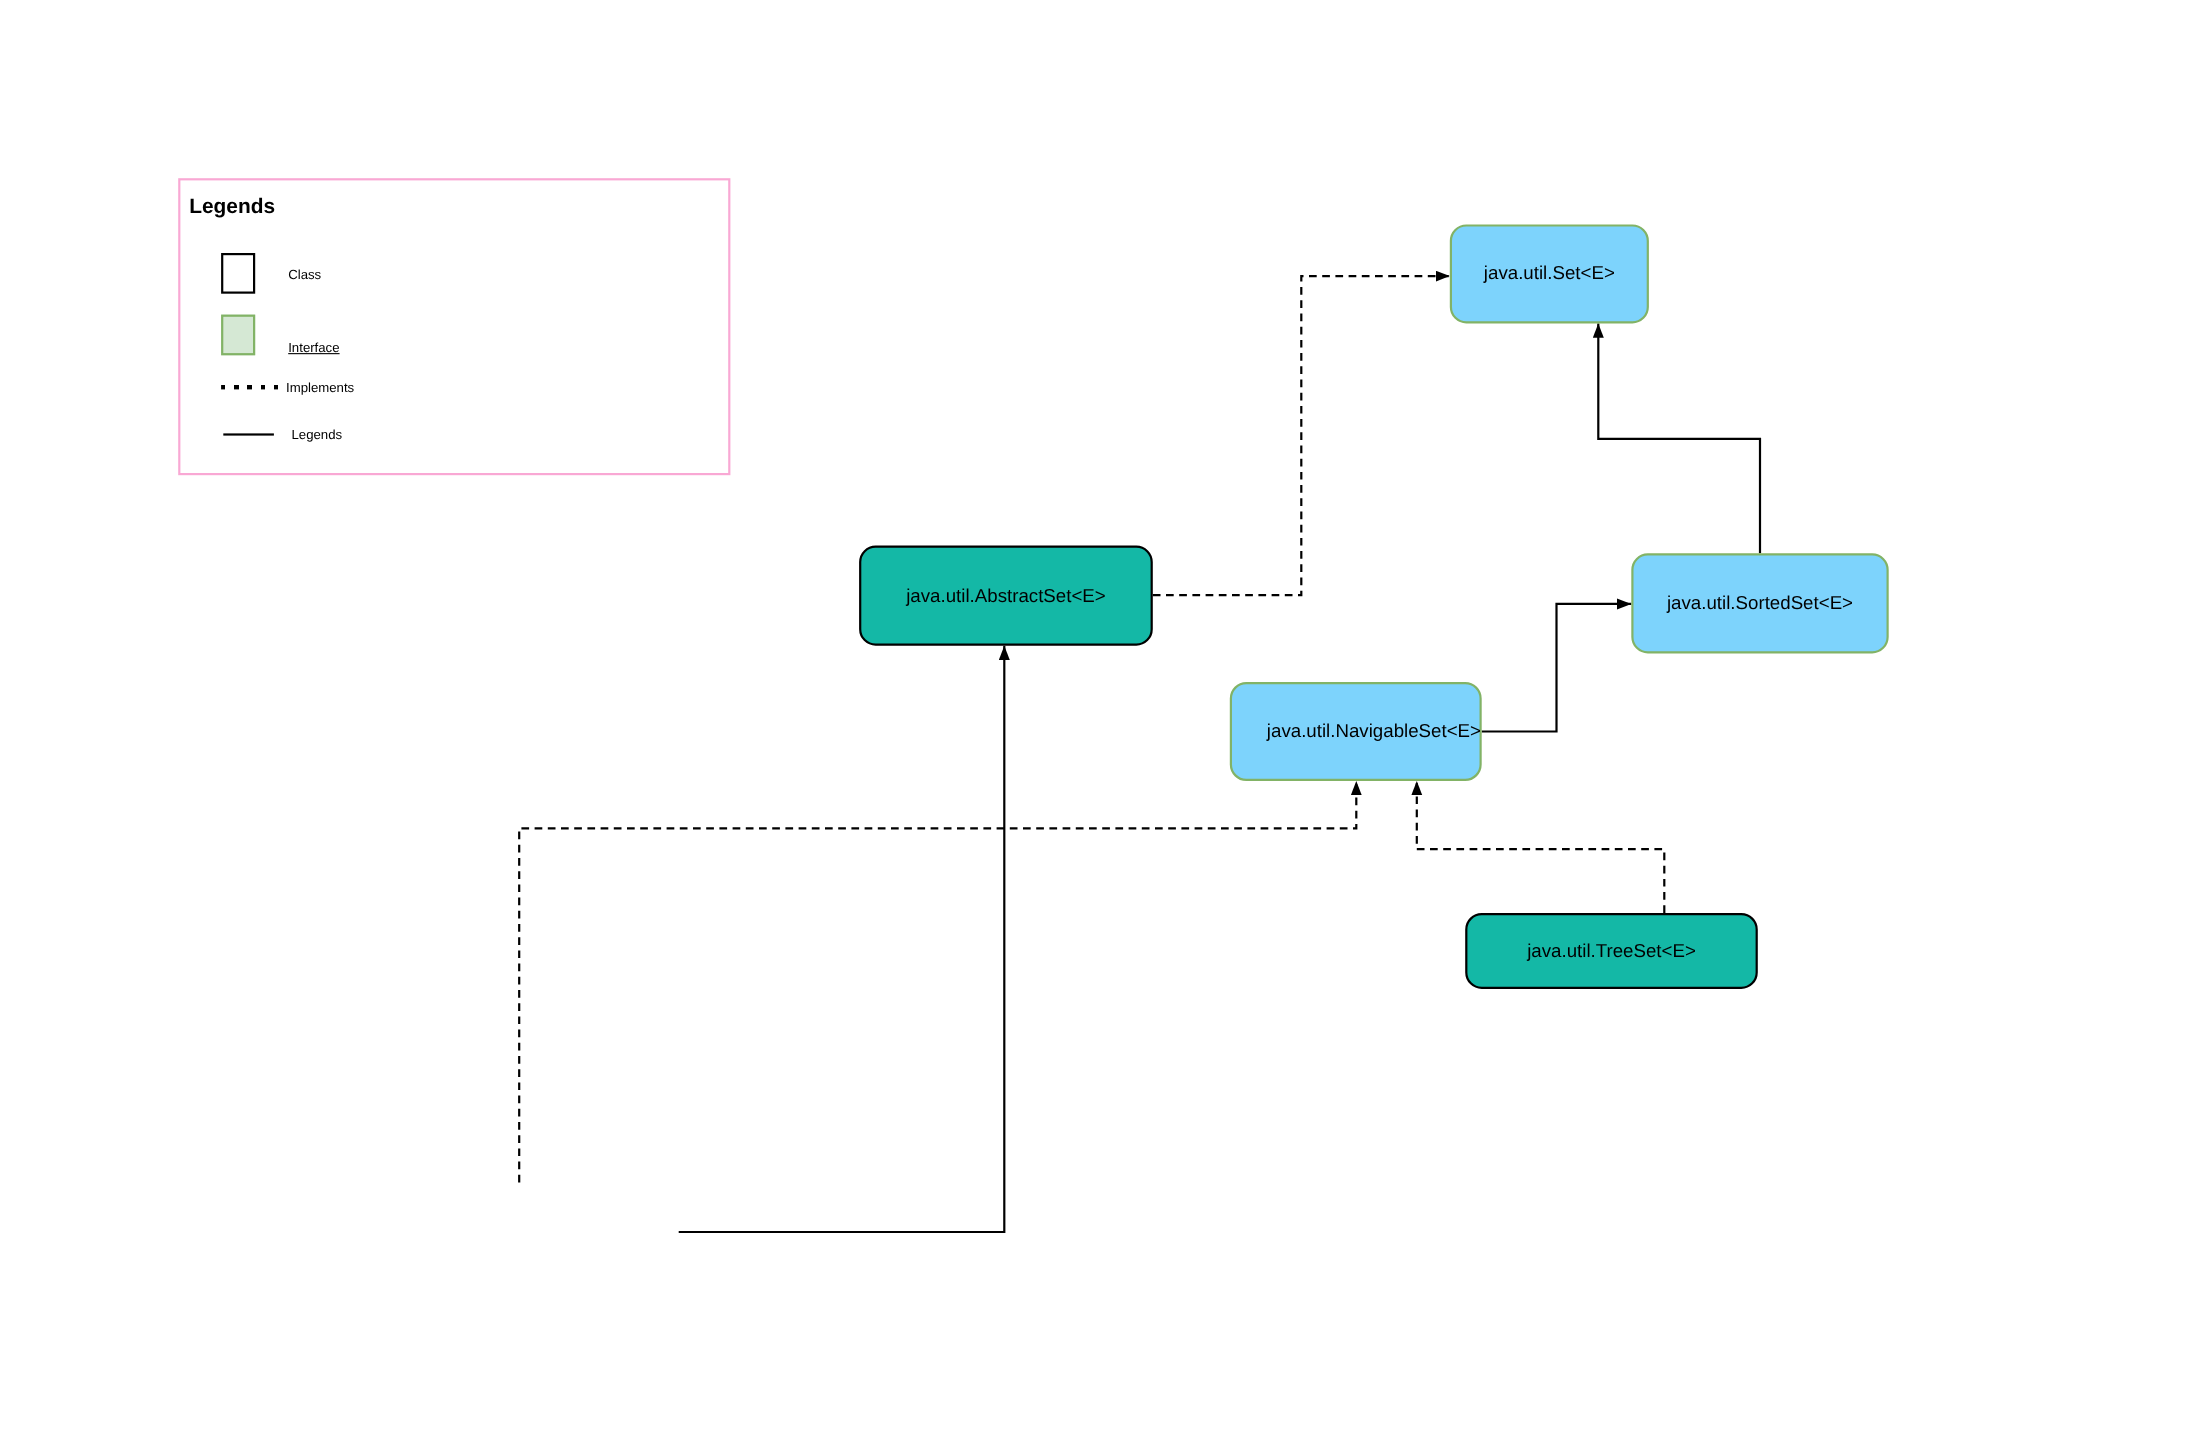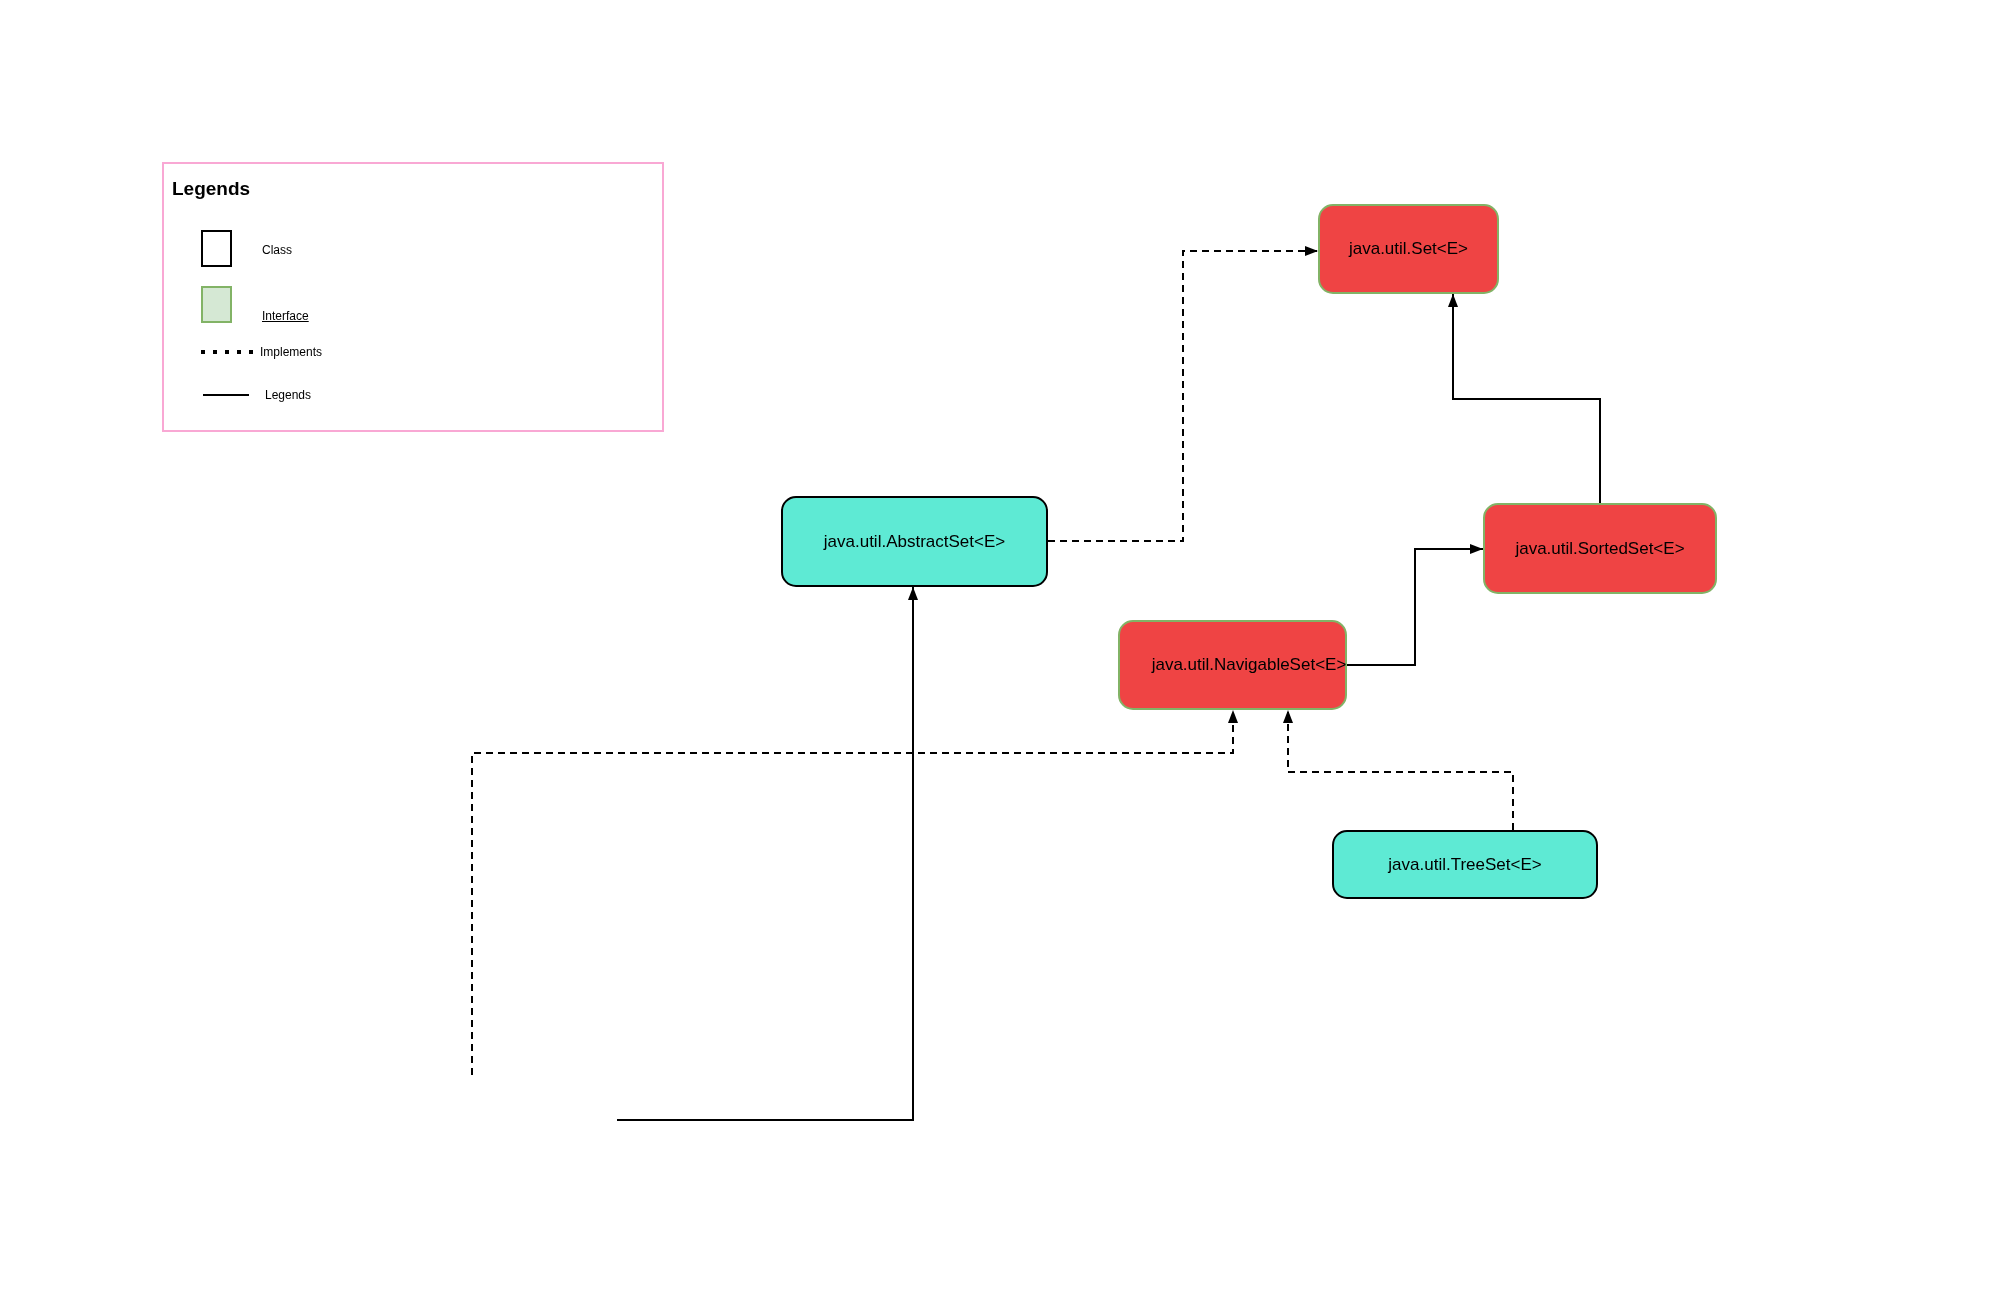--- a/index.html
+++ b/index.html
@@ -36,25 +36,25 @@
     align-items: center;
     justify-content: center;
     text-align: center;
     border-radius: 15px;
     font-size: 17px;
     color: #000000;
     box-sizing: border-box;
     padding: 0 8px;
   }
   .node.class {
-    background: #5eead4;
+    background: #14b8a6;
     border: 2px solid #000000;
   }
   .node.interface {
-    background: #ef4444;
+    background: #7dd3fc;
     border: 2px solid #82b366;
   }
   .legend {
     position: absolute;
     left: 162px;
     top: 162px;
     width: 502px;
     height: 270px;
     border: 2px solid #f9a8d4;
     background: #ffffff;

